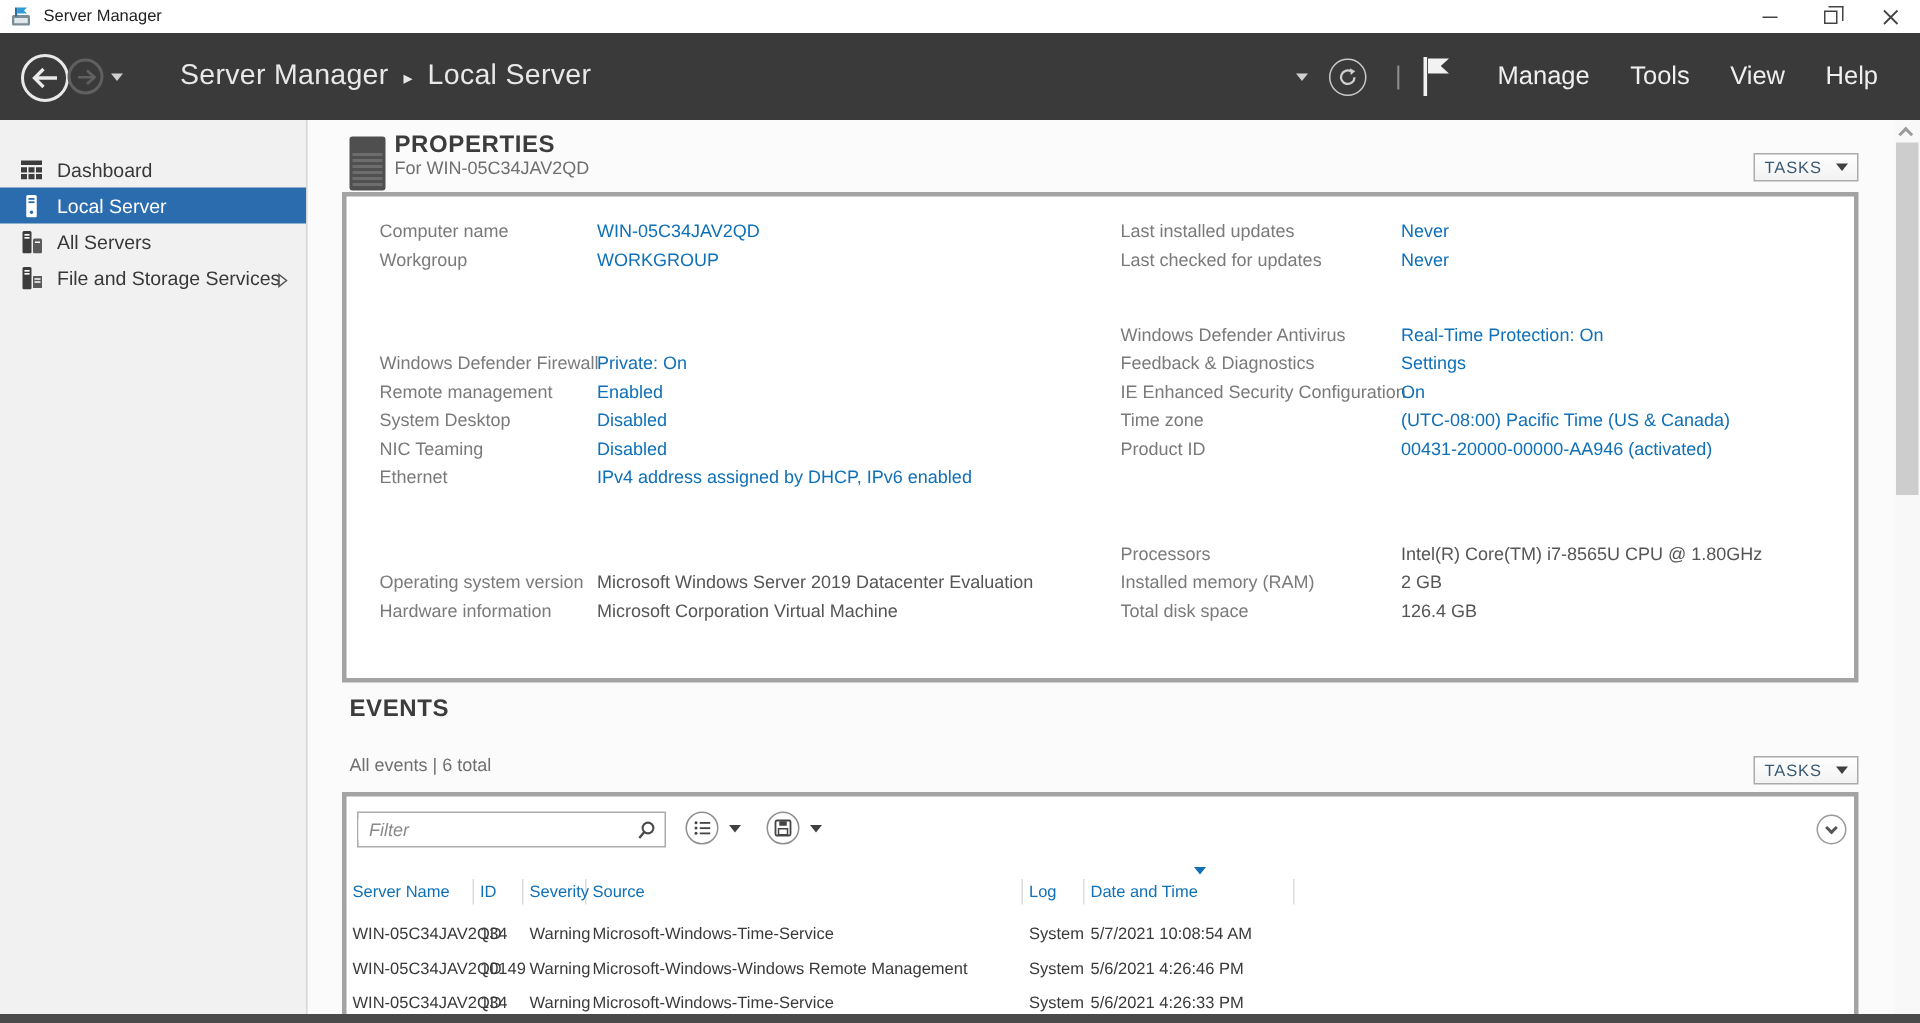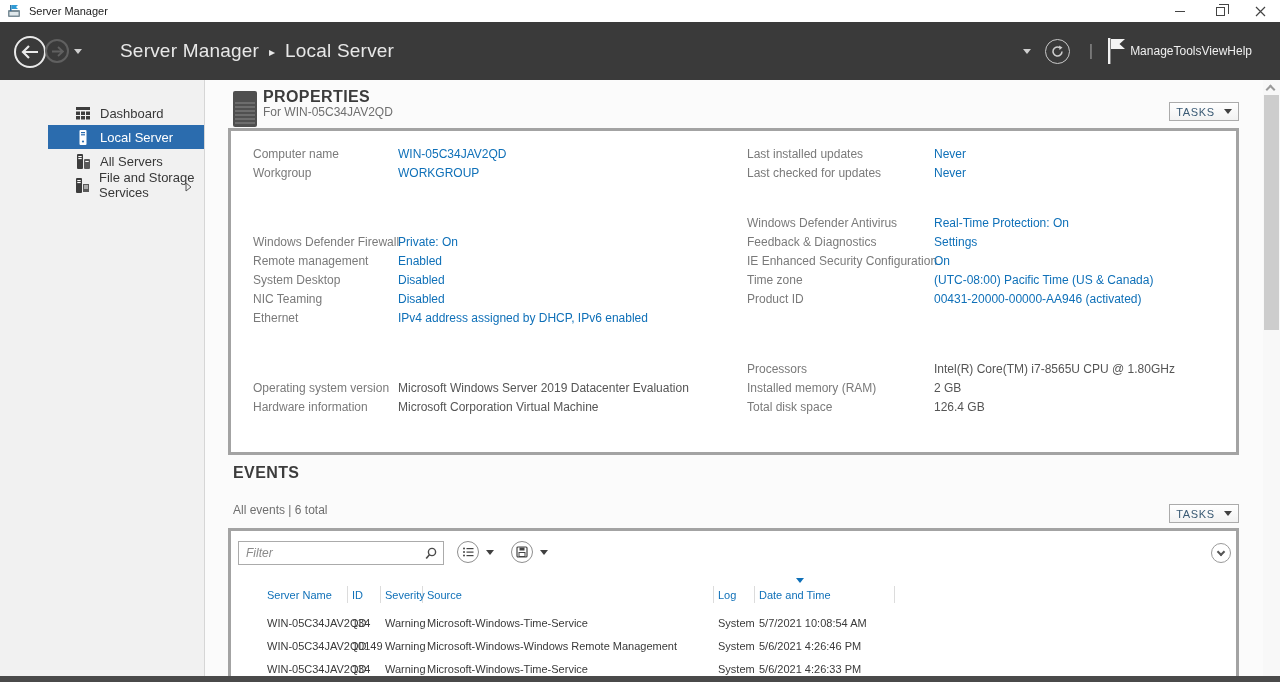--- a/index.html
+++ b/index.html
@@ -21,25 +21,25 @@
   .fwd-btn { position:absolute; left:45px; top:17px; width:24px; height:24px; border:2px solid #606060; border-radius:50%; display:flex; align-items:center; justify-content:center; }
   .nav-caret { width:0; height:0; border-left:4px solid transparent; border-right:4px solid transparent; border-top:5px solid #cfcfcf; }
   .hist-caret { position:absolute; left:74px; top:27px; }
   .breadcrumb { position:absolute; left:120px; top:0; height:58px; display:flex; align-items:center; }
   .crumb { font-size:19px; color:#e8e8e8; font-weight:300; letter-spacing:0.2px; }
   .crumb-sep { font-size:12px; color:#e8e8e8; margin:0 10px; padding-top:2px; }
   .nav-right { position:absolute; right:28px; top:0; height:58px; display:flex; align-items:center; }
   .refresh-btn { width:25px; height:25px; border:1px solid #c9c9c9; border-radius:50%; display:flex; align-items:center; justify-content:center; margin:0 10px 0 14px; }
   .nav-sep { color:#8d8d8d; font-size:17px; margin:0 9px; font-weight:300; }
   .flag-btn { margin:0 4px; display:flex; align-items:flex-start; height:26px; }
-  .menu-item { color:#efefef; font-size:12px; cursor:default; }
+  .menu-item { color:#efefef; font-size:17px; margin-left:27px; cursor:default; }
 
   
   .sidebar { position:absolute; left:0; top:80px; width:205px; height:596px; background:#f1f1f1; border-right:1px solid #d6d6d6; }
-  .side-item { height:24px; display:flex; align-items:center; font-size:13px; color:#383838; padding-left:27px; position:relative; cursor:default;margin-left:48px; }
+  .side-item { height:24px; display:flex; align-items:center; font-size:13px; color:#383838; padding-left:13px; position:relative; cursor:default; }
   .side-item:first-child { margin-top:21px; }
   .side-item.selected { background:#2b6cae; color:#ffffff; }
   .side-ico { width:16px; height:16px; margin-right:9px; display:flex; align-items:center; justify-content:center; }
   .expand-arrow { position:absolute; right:12px; top:7px; }
 
   
   .content { position:absolute; left:206px; top:80px; width:1074px; height:596px; background:#fbfbfb; overflow:hidden; }
   .panel { position:absolute; background:#ffffff; border:3px solid #a3a3a3; }
 
   .props-ico { position:absolute; left:27px; top:11px; width:24px; height:36px; background:#4f4f4f; border-radius:2px; }
@@ -77,21 +77,21 @@
   .btn-caret { position:absolute; top:19px; width:0; height:0; border-left:4px solid transparent; border-right:4px solid transparent; border-top:5px solid #404040; }
   .collapse-btn { position:absolute; left:980px; top:12px; width:20px; height:20px; border:1px solid #9a9a9a; border-radius:50%; display:flex; align-items:center; justify-content:center; }
   .chev-down { width:6px; height:6px; border-right:2px solid #555; border-bottom:2px solid #555; transform:rotate(45deg); margin-top:-3px; }
 
   .tbl-header { position:absolute; left:0; top:53px; height:21px; display:flex; align-items:center; font-size:11px; color:#0f70b8; }
   .th { height:17px; display:flex; align-items:center; border-right:1px solid #dcdcdc; padding-left:4px; white-space:nowrap; overflow:visible; }
   .sort-ind { position:absolute; left:565px; top:47px; width:0; height:0; border-left:4px solid transparent; border-right:4px solid transparent; border-top:5px solid #0f70b8; }
   .tbl-body { position:absolute; left:0; top:80px; width:100%; }
   .tr { display:flex; align-items:center; height:23px; font-size:11px; color:#3a3a3a; }
   .td { padding-left:4px; white-space:nowrap; overflow:visible; }
-  .c1 { width:85px;margin-left:32px; } .c2 { width:33px; } .c3 { width:42px; } .c4 { width:291px; } .c5 { width:41px; } .c6 { width:140px; }
+  .c1 { width:85px; } .c2 { width:33px; } .c3 { width:42px; } .c4 { width:291px; } .c5 { width:41px; } .c6 { width:140px; }
 
   
   .scrollbar { position:absolute; right:0; top:80px; width:17px; height:596px; background:#f8f8f8; }
   .scroll-up { position:absolute; left:4px; top:6px; width:7px; height:7px; border-left:2px solid #9a9a9a; border-top:2px solid #9a9a9a; transform:rotate(45deg); }
   .scroll-thumb { position:absolute; left:1px; top:15px; width:15px; height:235px; background:#cdcdcd; }
   .bottom-strip { position:absolute; left:0; top:676px; width:1280px; height:6px; background:#4a4a4a; }
 </style>
 </head>
 <body>
 

